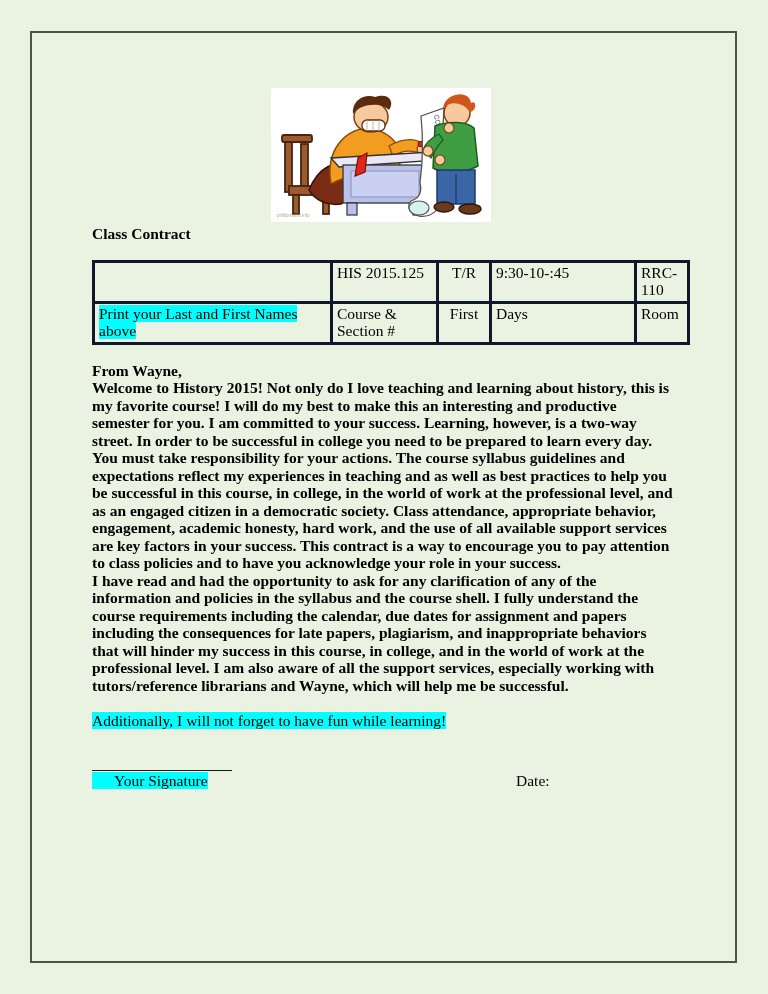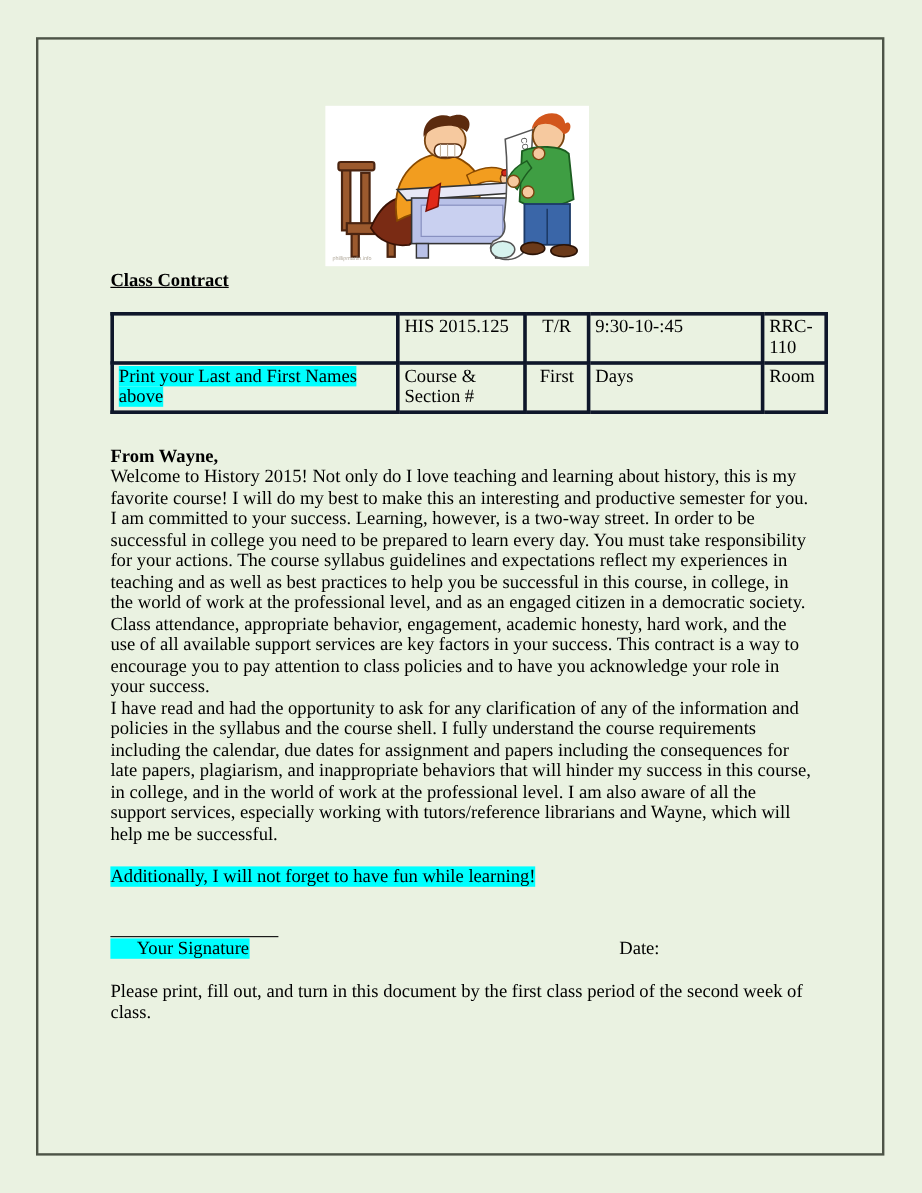--- a/index.html
+++ b/index.html
@@ -11,33 +11,33 @@
   }
   .page-border{
     position:absolute;left:30px;top:31px;width:707px;height:932px;
     border:2px solid #4d5447;box-sizing:border-box;
   }
   .content{
     position:absolute;left:92px;top:88px;width:585px;
     font-size:15.5px;line-height:17.5px;
   }
   .clipart-wrap{width:220px;height:134px;margin-left:179px;}
-  .doc-heading{font-weight:bold;margin-top:3px;text-decoration:underline;}
+  .doc-heading{font-weight:bold;margin-top:3px;}
   table.course{
     border-collapse:collapse;table-layout:fixed;
     width:582px;margin-top:17px;
   }
   table.course td{
     border:3px solid #0f172a;vertical-align:top;
     padding:1px 4px 2px 4px;font-size:15.5px;line-height:17.5px;
   }
   .col1{width:227px;} .col2{width:95px;} .col3{width:42px;text-align:center;} .col4{width:134px;} .col5{width:42px;}
   .hl{background:#00ffff;}
-  .para-heading{font-weight:bold;margin-top:27px;}
-  .para-body{margin:0;}
+  .para-heading{font-weight:bold;margin-top:17px;}
+  .para-body{margin:0;font-weight:bold;}
   .fun-note{margin-top:18px;}
   .fun-note span{background:#00ffff;}
   .sig-line{margin-top:27px;width:140px;border-bottom:1.5px solid #1a1a1a;height:13px;}
   .sig-row{position:relative;height:18px;margin-top:1px;}
   .sig-label{background:#00ffff;display:inline-block;padding-left:22px;}
   .date-label{position:absolute;left:424px;top:0;}
   .footer-note{margin-top:18px;}
 </style>
 </head>
 <body>
@@ -132,15 +132,14 @@
   <div class="fun-note">
     <span>Additionally, I will not forget to have fun while learning!</span>
   </div>
 
   <div class="sig-line"></div>
   <div class="sig-row">
     <span class="sig-label">Your Signature</span>
     <span class="date-label">Date:</span>
   </div>
 
-  <p class="para-body footer-note">Please print, fill out, and turn in this document by the first class period of the second week of class.</p>
 
 </div>
 
 </body></html>

